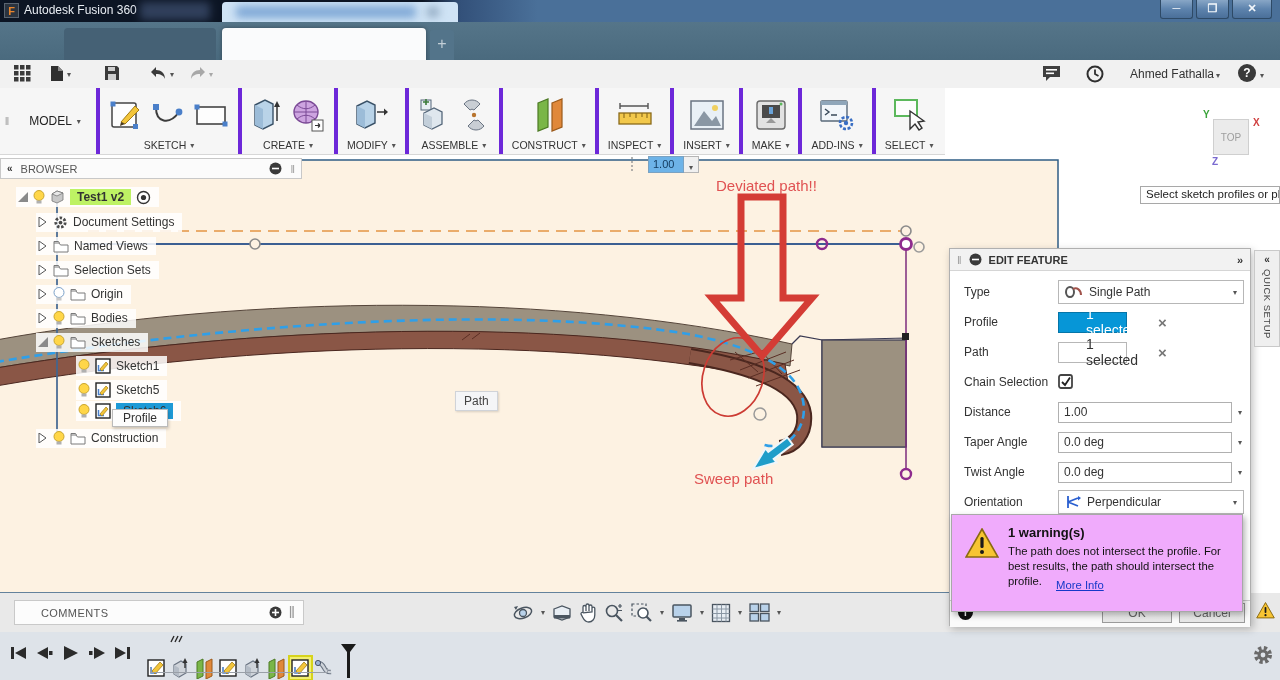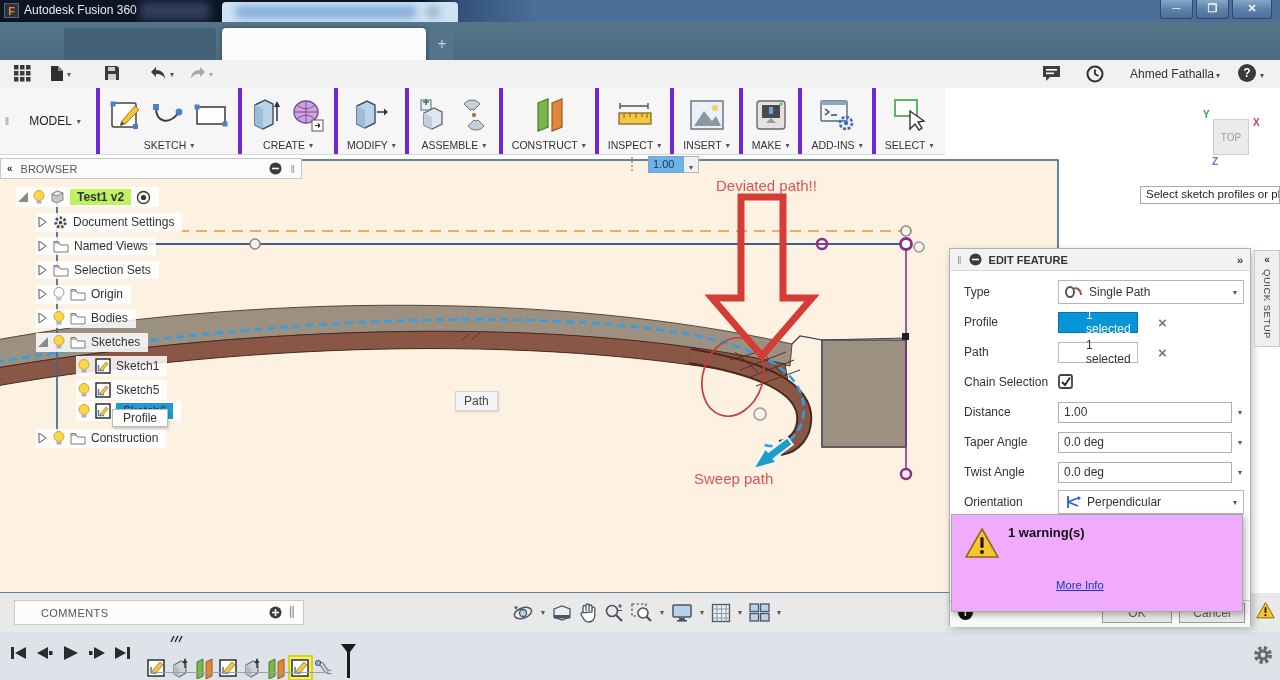--- a/index.html
+++ b/index.html
@@ -77,22 +77,22 @@
   
   #edit-feature { left:949px; top:248px; width:302px; height:378px; background:#fff; border:1px solid #b0b0b0;
     box-shadow:2px 3px 8px rgba(0,0,0,.25); z-index:20; font-size:12px; color:#333; }
   #ef-hdr { left:0; top:0; width:100%; height:22px; background:#f2f2f2; border-bottom:1px solid #d5d5d5;
     display:flex; align-items:center; gap:7px; padding:0 7px; font-size:11px; font-weight:bold; color:#333; }
   .ef-row { position:absolute; left:0; width:100%; height:26px; display:flex; align-items:center; }
   .ef-lbl { position:absolute; left:14px; font-size:12px; color:#333; }
   .combo { position:absolute; left:108px; width:186px; height:24px; border:1px solid #b7b7b7; background:#fff;
     display:flex; align-items:center; gap:6px; padding:0 6px; }
   .combo .chev { margin-left:auto; }
-  .selbtn { position:absolute; left:108px; width:80px; height:21px; display:flex; align-items:center; gap:5px;
-    padding:0 22px; font-size:12px; }
+  .selbtn { position:absolute; left:108px; width:69px; height:21px; display:flex; align-items:center; gap:5px;
+    padding:0 22px; font-size:14px; }
   .selbtn.blue { background:#0696d7; color:#fff; border:1px solid #0575a8; }
   .selbtn.white { background:#fff; color:#333; border:1px solid #b7b7b7; }
   .xbtn { position:absolute; left:208px; color:#777; font-size:15px; font-weight:bold; }
   .efinput { position:absolute; left:108px; width:174px; height:21px; border:1px solid #b0b0b0; background:#fff;
     font-size:12px; padding:2px 5px; }
   .efchev { position:absolute; left:288px; }
   #ef-footer { left:0; top:351px; width:100%; height:27px; border-top:1px solid #ccc; background:#fafafa; }
   .btn { position:absolute; top:3px; height:20px; background:linear-gradient(#fdfdfd,#e6e6e6); border:1px solid #9a9a9a;
     font-size:12px; color:#666; text-align:center; line-height:18px; }
   #info-ic { left:8px; top:5px; width:15px; height:15px; background:#111; border-radius:50%; color:#fff;
@@ -690,20 +690,21 @@
     <div class="btn" style="left:229px;top:354px;width:66px;">Cancel</div>
   </div>
 
   <div class="abs" id="warn-box">
     <svg class="abs" style="left:13px;top:13px;" width="34" height="31" viewBox="0 0 34 31">
         <polygon points="17,1 33,29 1,29" fill="#f7c432" stroke="#8a6a10" stroke-width="1.6"></polygon>
         <rect x="15.4" y="9" width="3.2" height="11" rx="1.5" fill="#1a1a1a"></rect>
         <circle cx="17" cy="24" r="2" fill="#1a1a1a"></circle>
       </svg>
     <div class="abs" id="warn-title">1 warning(s)</div>
+    <div class="abs" id="warn-body">The path does not intersect the profile. For best results, the path should intersect the profile.</div>
     <div class="abs" id="warn-link">More Info</div>
   </div>
   <svg class="abs" style="left:1256px;top:602px;z-index:31;" width="19" height="17" viewBox="0 0 34 31">
       <polygon points="17,1 33,29 1,29" fill="#f7c432" stroke="#8a6a10" stroke-width="1.8"></polygon>
       <rect x="15.4" y="9" width="3.2" height="11" rx="1.5" fill="#1a1a1a"></rect>
       <circle cx="17" cy="24" r="2" fill="#1a1a1a"></circle>
     </svg>
 
   <div class="abs" id="quick-setup">
     <span id="qs-collapse">«</span>

